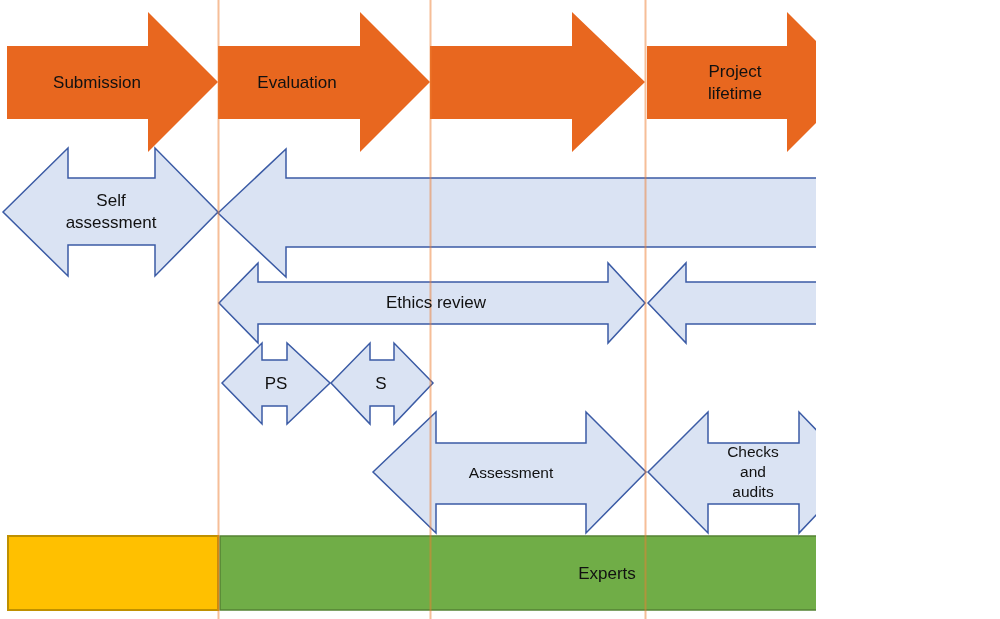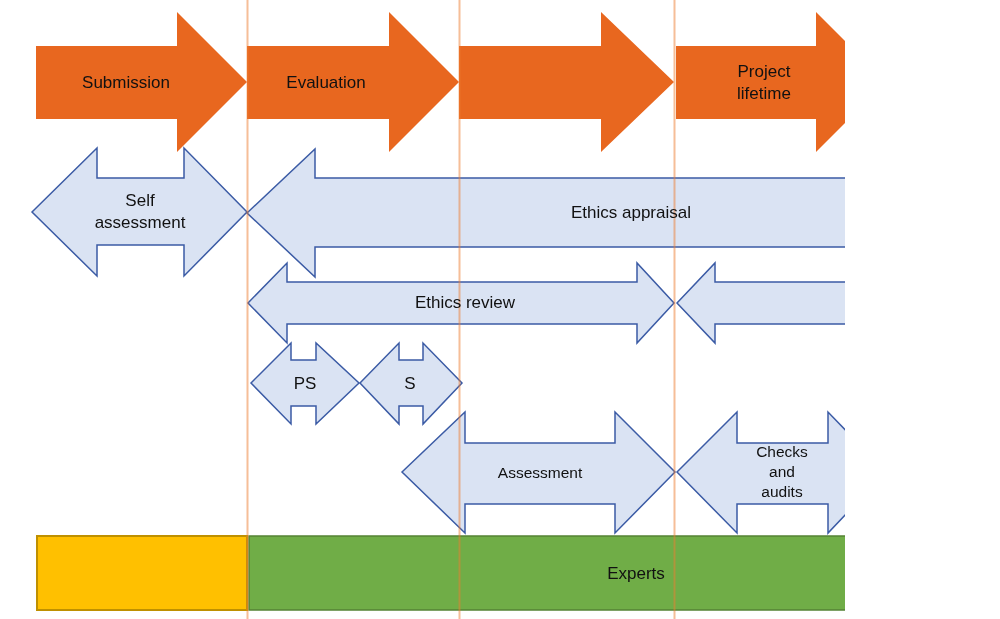--- a/index.html
+++ b/index.html
@@ -1,18 +1,18 @@
 <!DOCTYPE html>
 <html><head>
 <meta charset="utf-8">
 <style>
   html,body{margin:0;padding:0;background:#fff;}
   .canvas{
     position:relative;width:816px;height:619px;background:#ffffff;
-    font-family:"Liberation Sans", sans-serif;overflow:hidden;margin-left:29px;
+    font-family:"Liberation Sans", sans-serif;overflow:hidden;
   }
   .canvas svg{position:absolute;left:0;top:0;}
   .label{
     position:absolute;transform:translate(-50%,-50%);
     text-align:center;white-space:pre-line;color:#111111;
     font-size:17px;line-height:22px;pointer-events:none;
   }
   .label.small{font-size:15.5px;line-height:20px;}
 </style>
 </head>
@@ -46,21 +46,20 @@
     <line x1="645.5" y1="0" x2="645.5" y2="619" stroke="#ED7D31" stroke-opacity="0.5" stroke-width="2"></line>
     <line x1="857.5" y1="0" x2="857.5" y2="619" stroke="#ED7D31" stroke-opacity="0.5" stroke-width="2"></line>
   </svg>
 
   <div class="label" style="left:97px;top:83px">Submission</div>
   <div class="label" style="left:297px;top:83px">Evaluation</div>
   <div class="label" style="left:735px;top:83px">Project lifetime</div>
 
   <div class="label" style="left:111px;top:212px">Self
 assessment</div>
-  <div class="label" style="left:602px;top:213px">Ethics appraisal</div>
   <div class="label" style="left:436px;top:303px">Ethics review</div>
   <div class="label" style="left:276px;top:384px">PS</div>
   <div class="label" style="left:381px;top:384px">S</div>
 
   <div class="label small" style="left:511px;top:473px">Assessment</div>
   <div class="label small" style="left:753px;top:472px">Checks and
 audits</div>
   <div class="label small" style="left:928px;top:472px">Checks</div>
 
   <div class="label" style="left:607px;top:574px">Experts</div>

